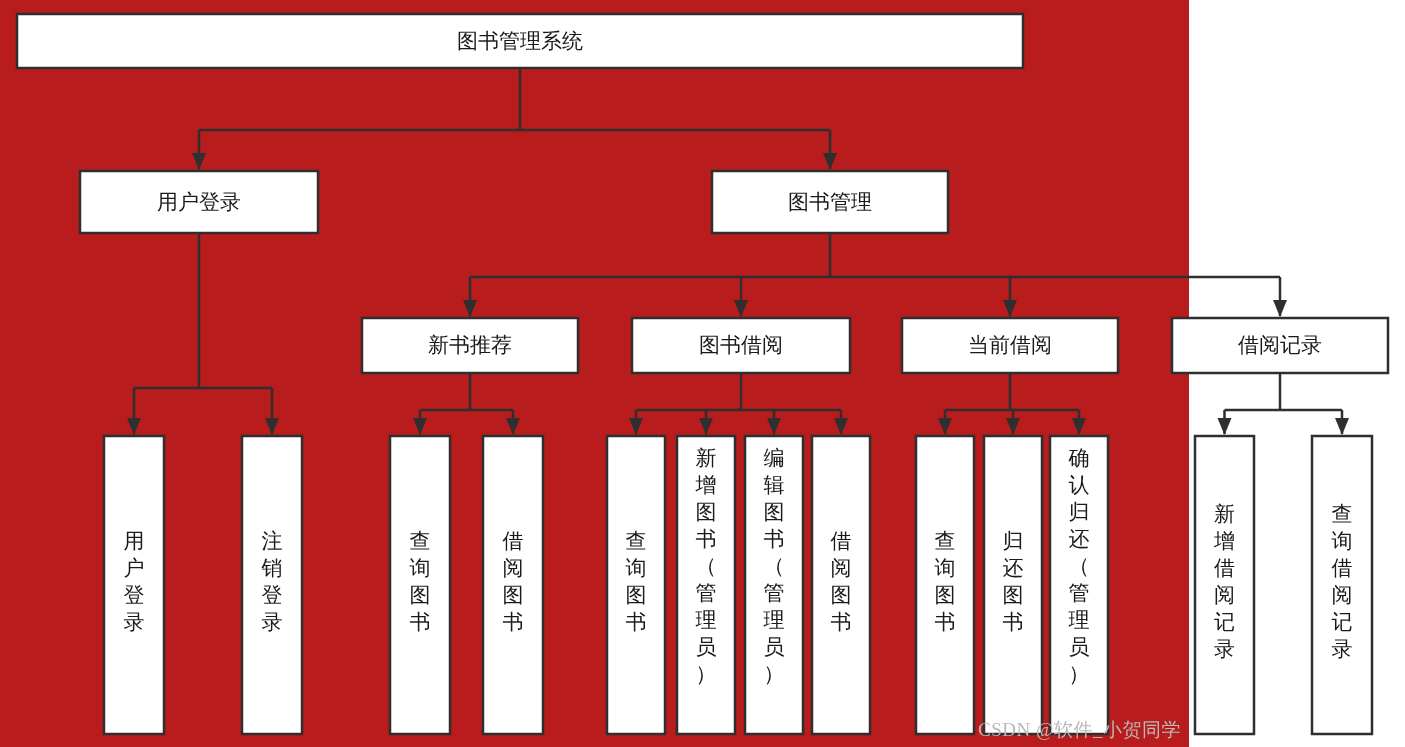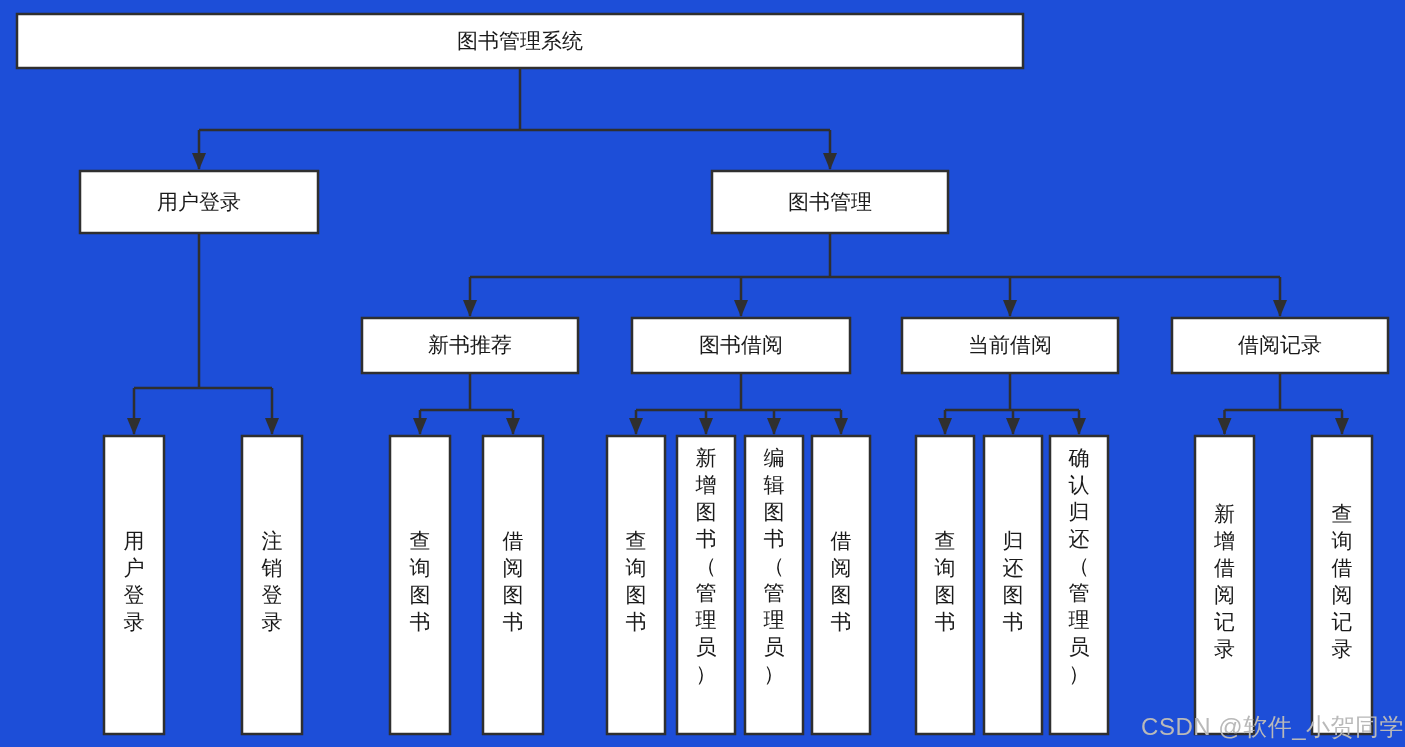--- a/index.html
+++ b/index.html
@@ -8,23 +8,24 @@
     background: #ffffff;
   }
   body {
     width: 1405px;
     height: 747px;
     font-family: "Liberation Sans", "DejaVu Sans", sans-serif;
     overflow: hidden;
   }
   #diagram-root {
     position: relative;
-    width: 1405px;
+    width: 1157px;
     height: 747px;
-    background: #1d4ed8;
+    background: #b91c1c;
+    padding-left: 32px;
   }
   svg#tree-svg {
     position: absolute;
     left: 0;
     top: 0;
     width: 1405px;
     height: 747px;
   }
   .node-box {
     fill: #ffffff;
@@ -49,24 +50,24 @@
     dominant-baseline: middle;
   }
   .node-label-vertical {
     font-family: "Liberation Sans", "DejaVu Sans", sans-serif;
     font-size: 21px;
     fill: #1a1a1a;
     text-anchor: middle;
   }
   .watermark {
     position: absolute;
-    right: 1px;
+    right: 8px;
     bottom: 4px;
-    font-family: Liberation Sans, sans-serif;
-    font-size: 24px;
+    font-family: Liberation Serif, serif;
+    font-size: 19px;
     color: #b9b9b9;
     letter-spacing: 0.5px;
     white-space: nowrap;
     user-select: none;
   }
 </style>
 </head>
 <body>
 
 <div id="diagram-root">

